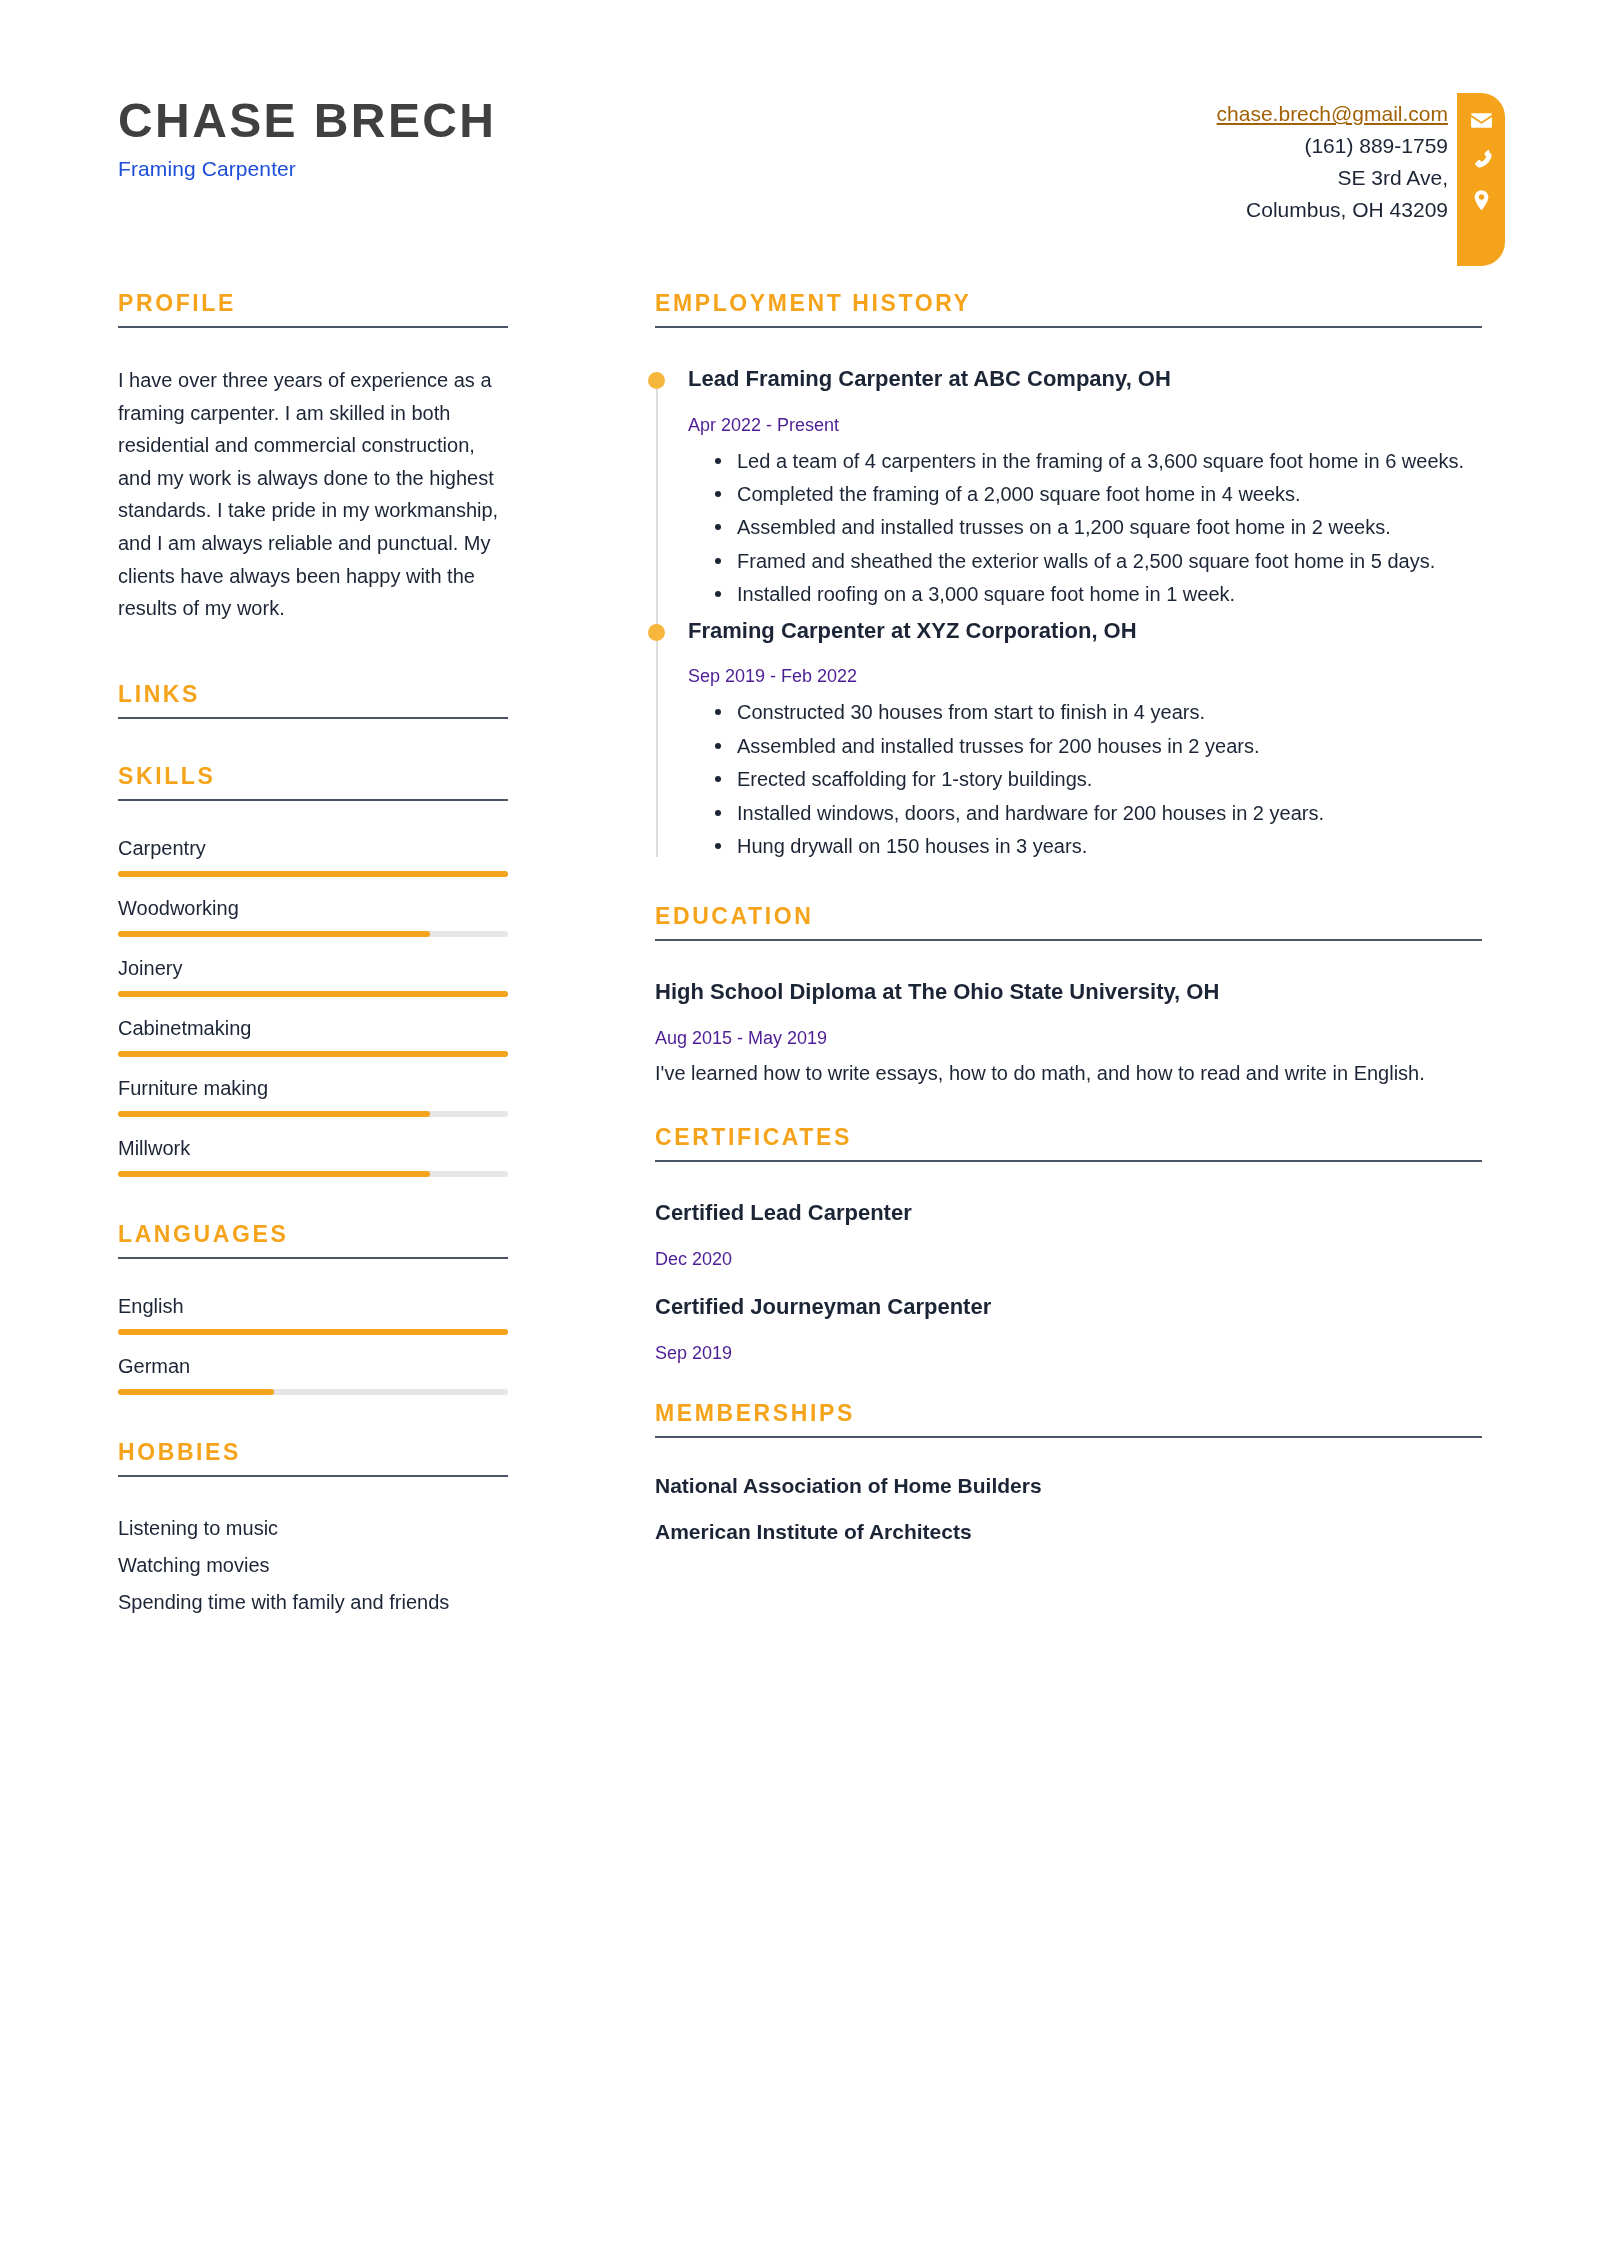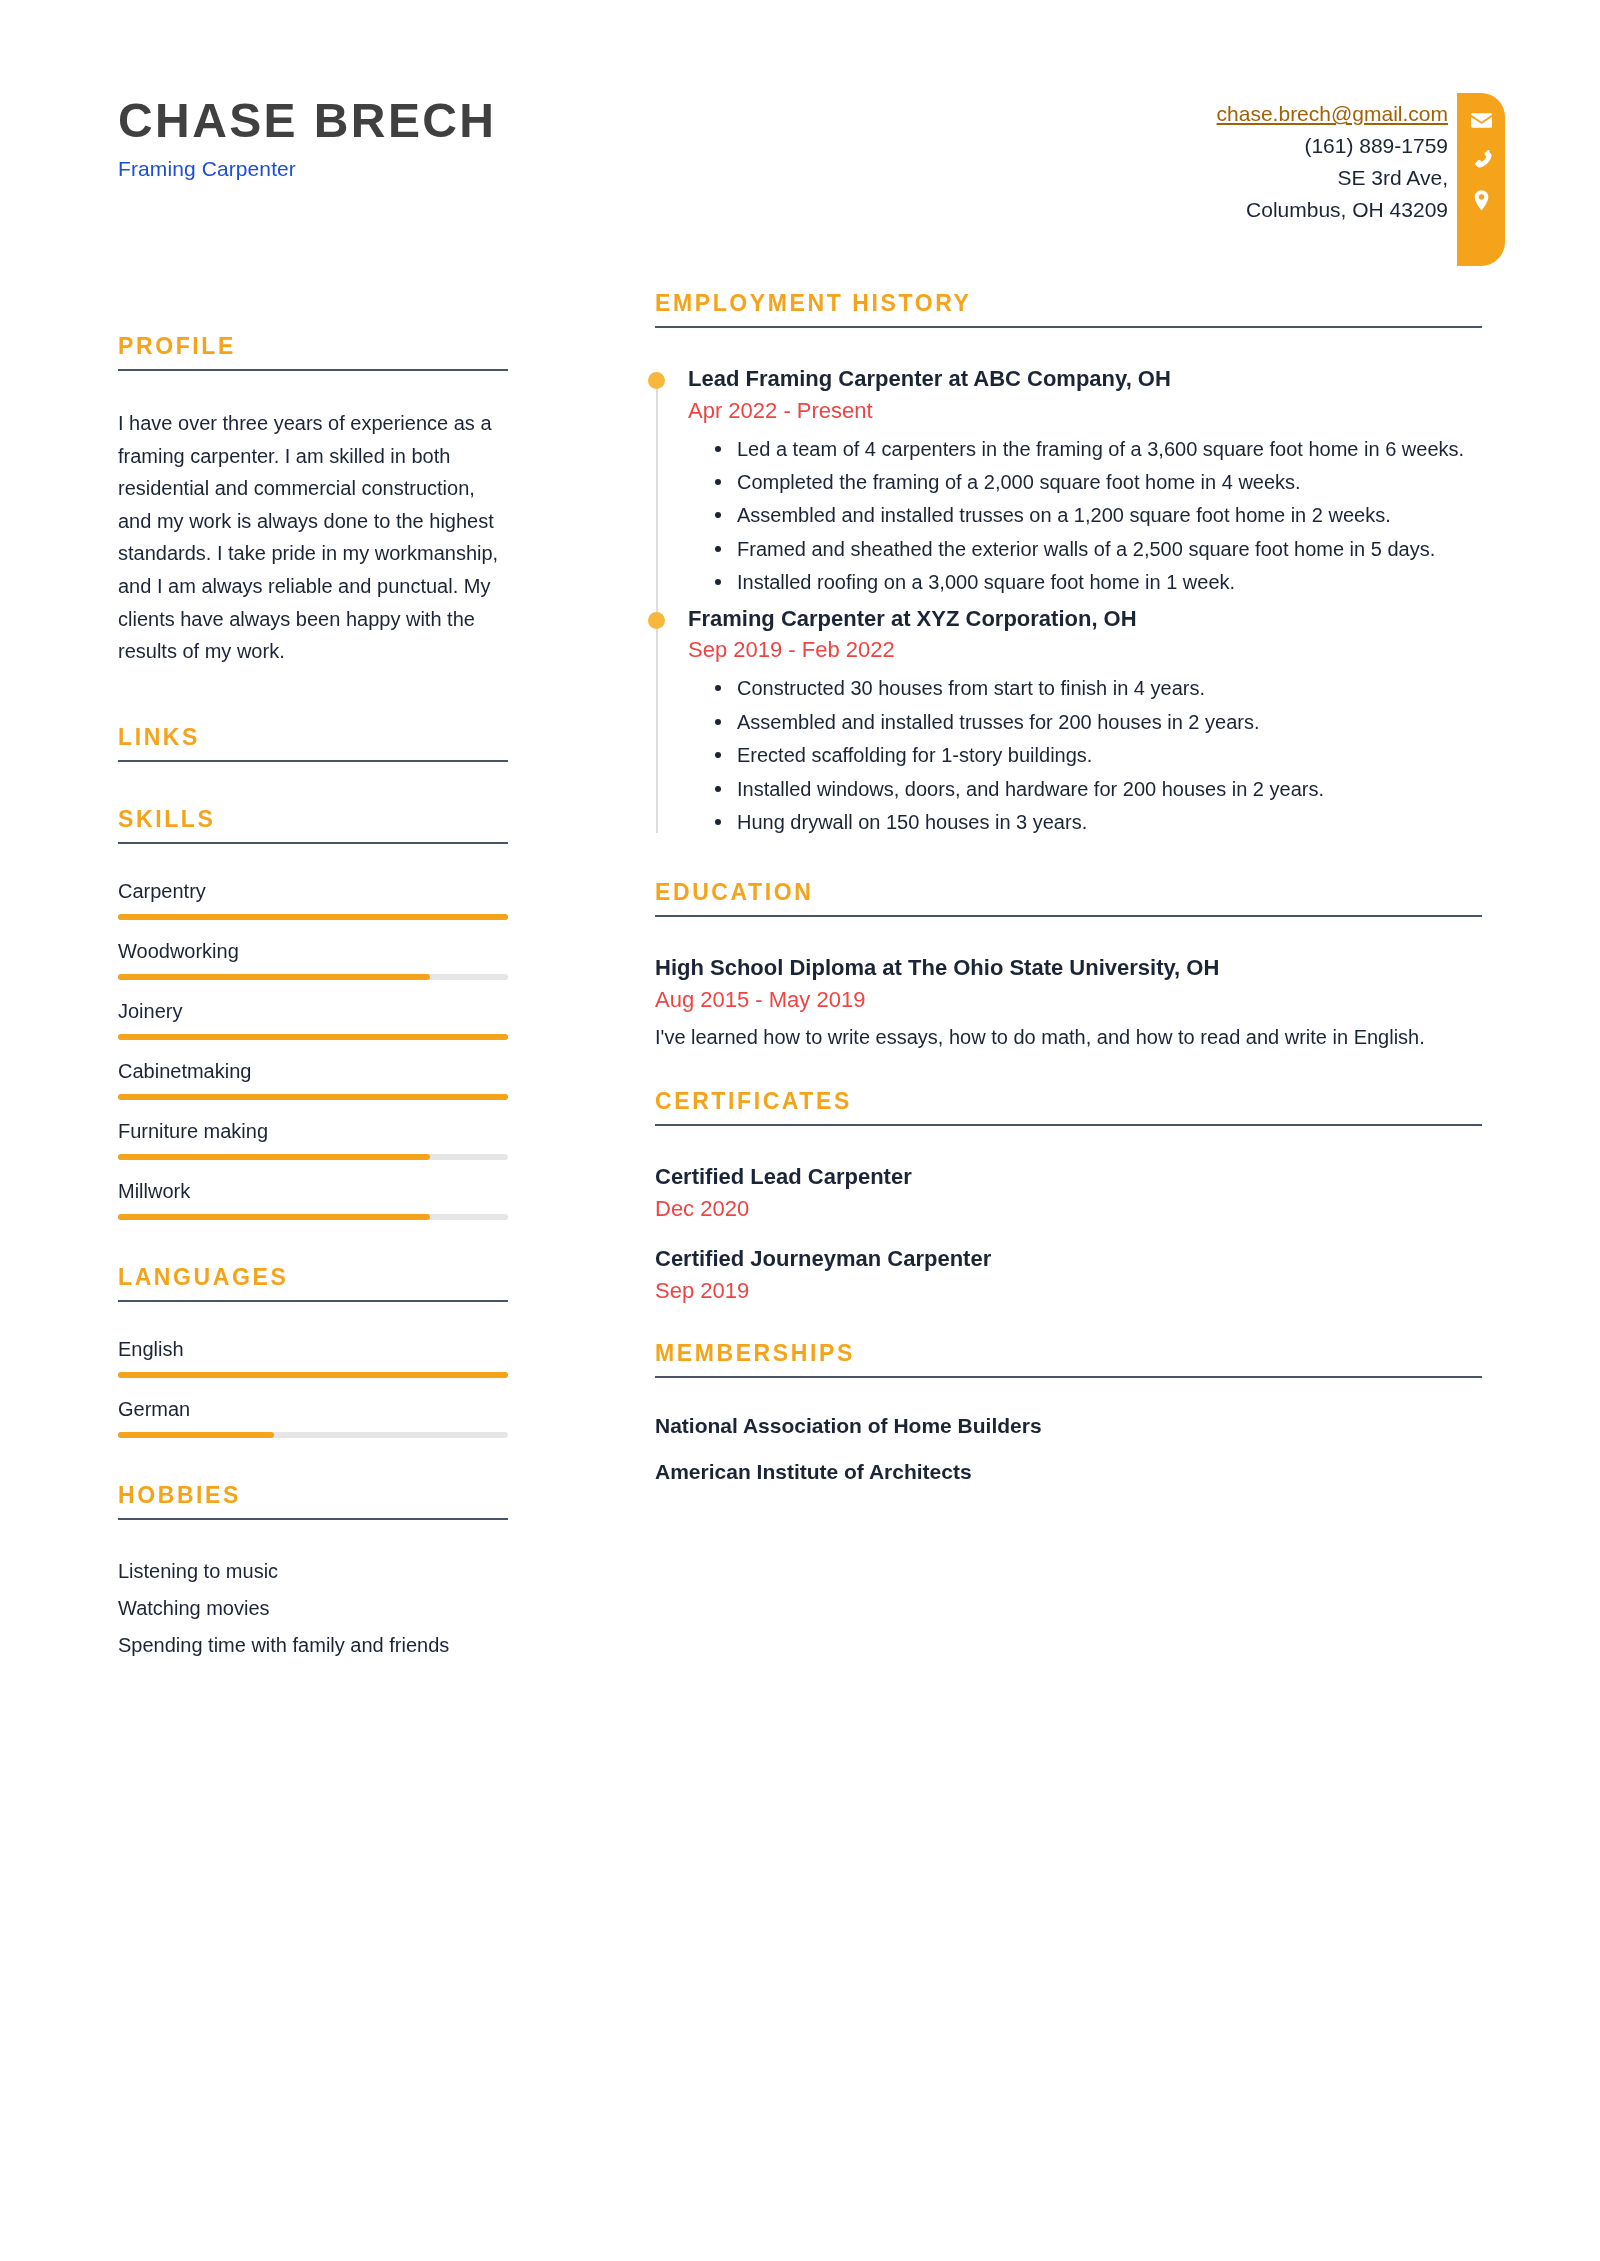--- a/index.html
+++ b/index.html
@@ -105,21 +105,20 @@
   .columns {
     display: flex;
     align-items: flex-start;
     padding: 0 118px 0 118px;
   }
 
   .col-left {
     width: 420px;
     flex: 0 0 420px;
     padding-right: 30px;
-    margin-top: 43px;
   }
 
   .col-right {
     flex: 1 1 auto;
     padding-left: 117px;
   }
 
   
   .section { margin-bottom: 0; }
 
@@ -222,23 +221,23 @@
   }
 
   .entry-title {
     font-size: 22px;
     font-weight: bold;
     color: #1c2536;
     line-height: 1.35;
   }
 
   .entry-date {
-    font-size: 22px;
-    color: #ef4444;
-    margin-top: 4px;
+    font-size: 18px;
+    color: #4c1d95;
+    margin-top: 21px;
   }
 
   .entry-desc {
     font-size: 20px;
     line-height: 1.52;
     color: #1c2536;
     margin-top: 9px;
   }
 
   ul.bullets {

